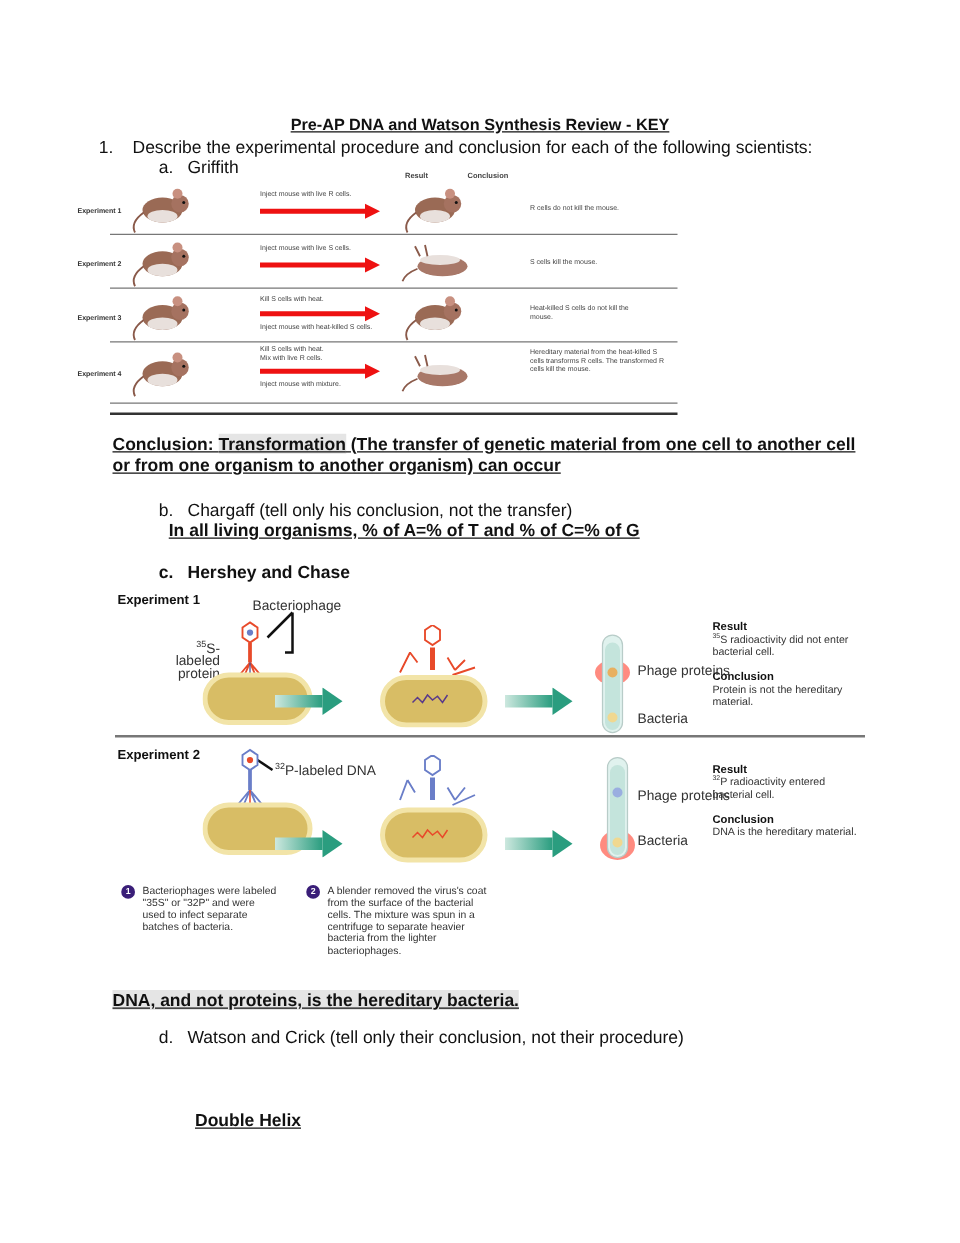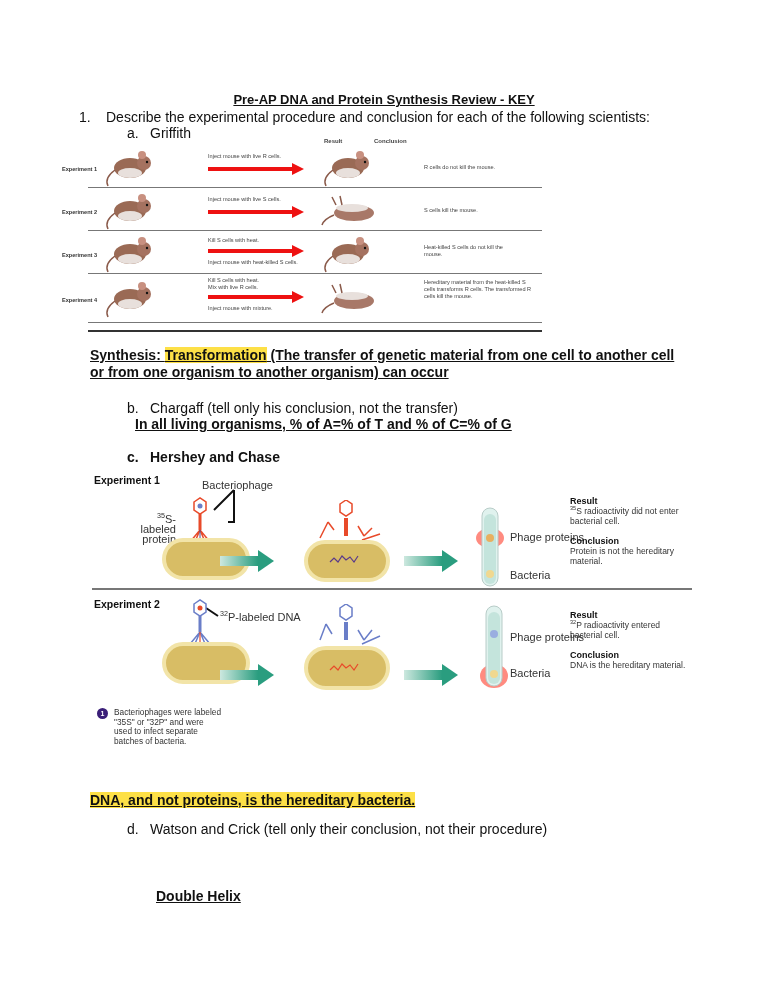--- a/index.html
+++ b/index.html
@@ -2,21 +2,21 @@
 <html><head>
 <meta charset="utf-8">
 <style>
   html, body { margin:0; padding:0; background:#ffffff; }
   body { width:768px; height:994px; position:relative; overflow:hidden;
          font-family:"Liberation Sans", sans-serif; color:#1a1a1a; }
   .abs { position:absolute; }
   .doc { font-family:"Liberation Sans", sans-serif; font-size:14px; color:#111; }
   .bold { font-weight:bold; }
   .ul { text-decoration:underline; }
-  .hl { background:#fde047; }
+  .hl { background:#e5e5e5; }
   .title { left:0; width:768px; top:92px; text-align:center; font-weight:bold; text-decoration:underline; font-size:13px; }
   .q1 { left:79px; top:109px; }
   .q1 .num { display:inline-block; width:27px; }
   .subq { left:127px; }
   .subq .lab { display:inline-block; width:23px; }
 
   
   .gfig { left:58px; top:138px; width:484px; height:196px; }
   .g-head { font-size:6px; font-weight:bold; color:#444; }
   .g-row { position:absolute; left:0; width:484px; height:42px; }
@@ -38,21 +38,21 @@
   .h-res b { color:#111; font-size:9px; }
   .h-sep { position:absolute; left:0; width:600px; height:2px; background:#777; }
   .h-step { position:absolute; font-size:8.3px; color:#333; line-height:9.6px; }
   .h-step .badge { position:absolute; left:-17px; top:0; width:11px; height:11px; border-radius:50%;
         background:#3a1e78; color:#fff; font-size:7px; font-weight:bold; text-align:center; line-height:11px; }
   sup { font-size:0.65em; vertical-align:super; line-height:0; }
 </style>
 </head>
 <body>
 
-<div class="abs doc title">Pre-AP DNA and Protein Synthesis Review - KEY</div>
+<div class="abs doc title">Pre-AP DNA and Watson Synthesis Review - KEY</div>
 
 <div class="abs doc q1">
   <span class="num">1.</span><span>Describe the experimental procedure and conclusion for each of the following scientists:</span>
 </div>
 
 <div class="abs doc subq" style="top:125px;">
   <span class="lab">a.</span><span>Griffith</span>
 </div>
 
 <div class="abs gfig">
@@ -162,21 +162,21 @@
         <path d="M16 12 L12 4 M22 12 L20 3" stroke="#8a5a4a" stroke-width="1.5"></path>
         <path d="M14 22 Q4 26 2 32" stroke="#8a5a4a" stroke-width="1.5" fill="none"></path>
       </svg>
     <div class="g-concl" style="top:4px; width:110px;">Hereditary material from the heat-killed S cells transforms R cells. The transformed R cells kill the mouse.</div>
     <div class="line"></div>
   </div>
   <div class="abs" style="left:30px; top:192px; width:454px; height:1.5px; background:#333;"></div>
 </div>
 
 <div class="abs doc bold ul" style="left:90px; top:347px; width:600px; line-height:17px;">
-  <span>Synthesis: </span><span class="hl">Transformation</span><span> (The transfer of genetic material from one cell to another cell or from one organism to another organism) can occur</span>
+  <span>Conclusion: </span><span class="hl">Transformation</span><span> (The transfer of genetic material from one cell to another cell or from one organism to another organism) can occur</span>
 </div>
 
 <div class="abs doc subq" style="top:400px;">
   <span class="lab">b.</span><span>Chargaff (tell only his conclusion, not the transfer)</span>
 </div>
 <div class="abs doc bold ul" style="left:90px; top:416px;padding-left:45px;">In all living organisms, % of A=% of T and % of C=% of G</div>
 
 <div class="abs doc subq" style="top:449px;font-weight:bold;">
   <span class="lab">c.</span><span>Hershey and Chase</span>
 </div>
@@ -295,20 +295,24 @@
   </div>
   <div class="h-res" style="top:180px; width:120px;">
     <b>Conclusion</b><br>
     <span>DNA is the hereditary material.</span>
   </div>
 
   <div class="h-step" style="left:22px; top:238px; width:110px;">
     <span class="badge">1</span>
     <span>Bacteriophages were labeled "35S" or "32P" and were used to infect separate batches of bacteria.</span>
   </div>
+  <div class="h-step" style="left:170px; top:238px; width:130px;">
+    <span class="badge">2</span>
+    <span>A blender removed the virus's coat from the surface of the bacterial cells. The mixture was spun in a centrifuge to separate heavier bacteria from the lighter bacteriophages.</span>
+  </div>
 </div>
 
 <div class="abs doc bold ul" style="left:90px; top:792px;">
   <span class="hl">DNA, and not proteins, is the hereditary bacteria.</span>
 </div>
 
 <div class="abs doc subq" style="top:821px;">
   <span class="lab">d.</span><span>Watson and Crick (tell only their conclusion, not their procedure)</span>
 </div>
 <div class="abs doc bold ul" style="left:156px; top:888px;">Double Helix</div>

